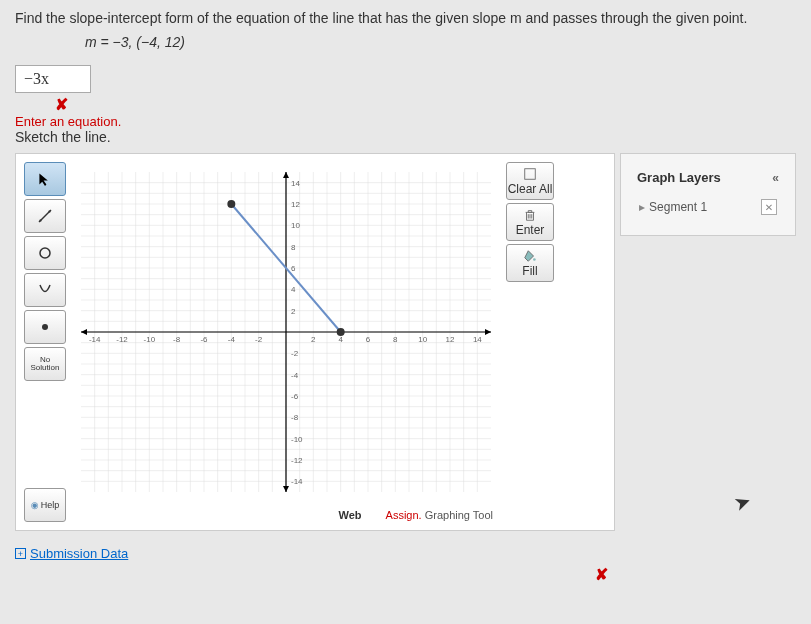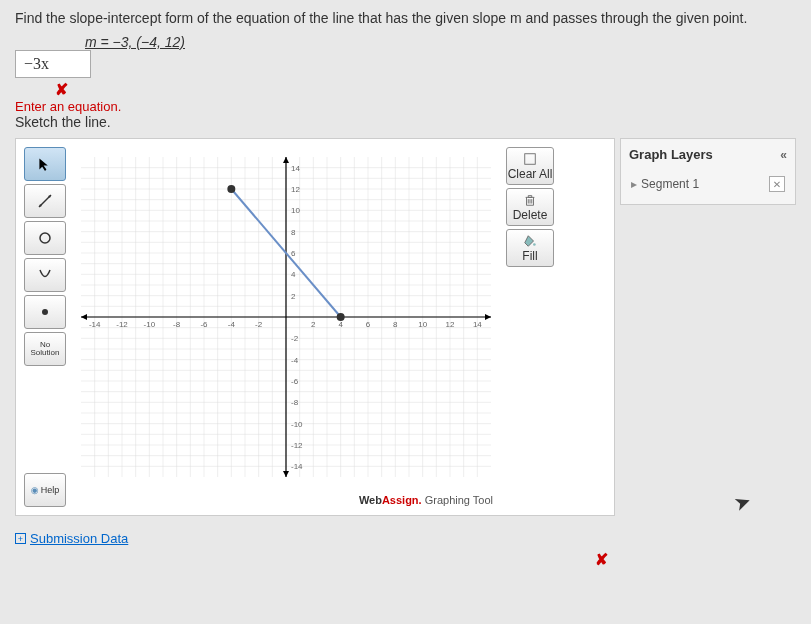--- a/index.html
+++ b/index.html
@@ -5,21 +5,21 @@
     * { box-sizing: border-box; margin: 0; padding: 0; }
     body {
       font-family: Arial, Helvetica, sans-serif;
       background: #e8e8e8;
       padding: 10px 15px;
       width: 811px;
       font-size: 14px;
       color: #333;
     }
     .question-text { margin-bottom: 8px; }
-    .given-data { margin-left: 70px; margin-bottom: 0; font-style: italic; text-decoration: underline; }
+    .given-data { margin-left: 70px; margin-bottom: 15px; font-style: italic; }
     .answer-input {
       border: 1px solid #aaa;
       background: #fff;
       padding: 4px 8px;
       width: 76px;
       margin-bottom: 2px;
       font-family: 'Times New Roman', serif;
       font-size: 16px;
     }
     .x-mark { color: #c00; font-weight: bold; margin-left: 40px; font-size: 16px; }
@@ -85,26 +85,26 @@
       gap: 1px;
     }
     .side-btn svg { width: 14px; height: 14px; }
     .graph-footer {
       text-align: right;
       font-size: 11px;
       padding: 4px 8px 0;
       color: #555;
     }
     .graph-footer strong { color: #333; }
-    .graph-footer .assign { color: #c00; font-weight: bold; }
+    .graph-footer .assign { color: #c00; font-weight: normal; padding-left: 24px; }
     .layers-panel {
       background: #f5f5f5;
       border: 1px solid #ccc;
       width: 195px;
-      padding: 8px;
+      padding: 16px;
       position: relative;
     }
     .layers-header {
       display: flex;
       justify-content: space-between;
       align-items: center;
       font-weight: bold;
       font-size: 13px;
       margin-bottom: 10px;
     }
@@ -315,21 +315,21 @@
         <div class="side-btn">
           <svg viewBox="0 0 16 16">
               <rect x="2" y="2" width="12" height="12" fill="none" stroke="#666"></rect>
             </svg>
           <span>Clear All</span>
         </div>
         <div class="side-btn">
           <svg viewBox="0 0 16 16">
               <path d="M4 5 L4 14 L12 14 L12 5 M3 5 L13 5 M6 3 L10 3 L10 5 L6 5 Z M6 7 L6 12 M8 7 L8 12 M10 7 L10 12" fill="none" stroke="#666" stroke-width="1"></path>
             </svg>
-          <span>Delete</span>
+          <span>Enter</span>
         </div>
         <div class="side-btn">
           <svg viewBox="0 0 16 16">
               <path d="M6 2 L12 8 L6 14 L2 10 Z" fill="#8bb" stroke="#666"></path>
               <circle cx="13" cy="12" r="1.5" fill="#8bb"></circle>
             </svg>
           <span>Fill</span>
         </div>
       </div>
     </div>

